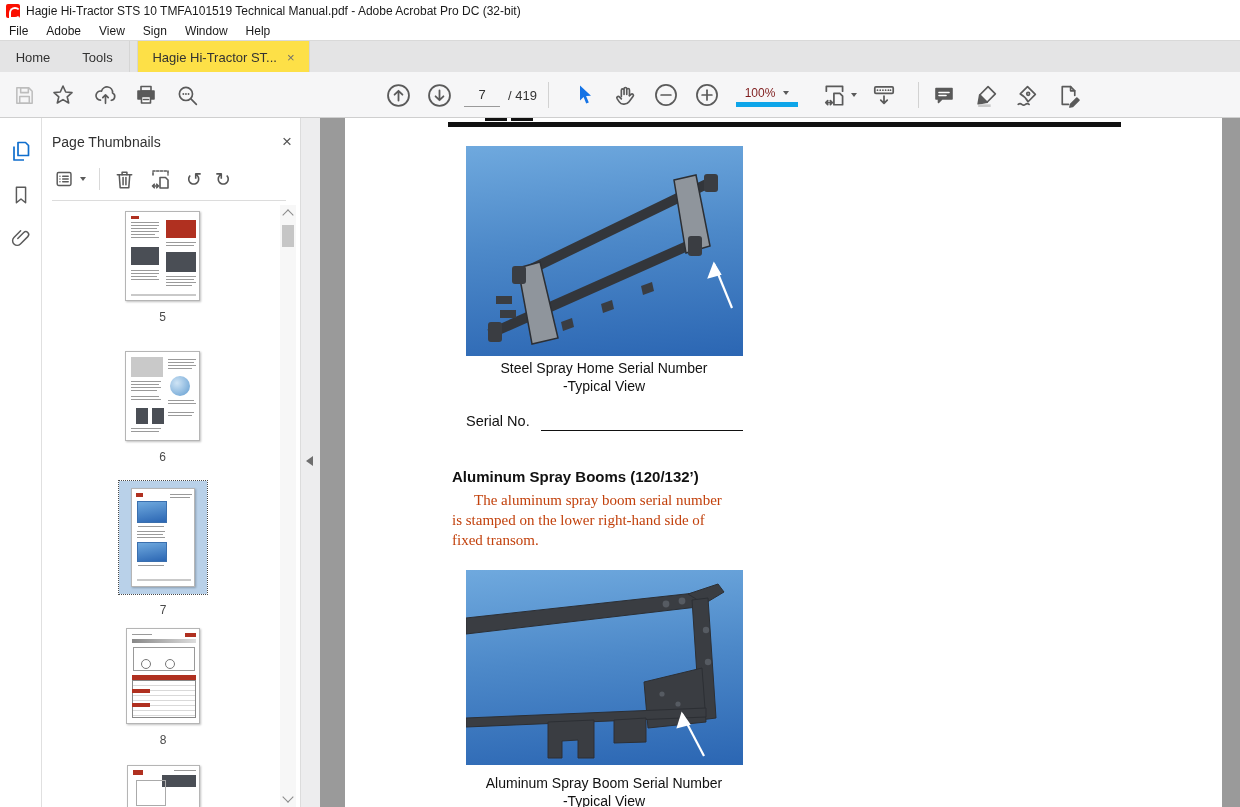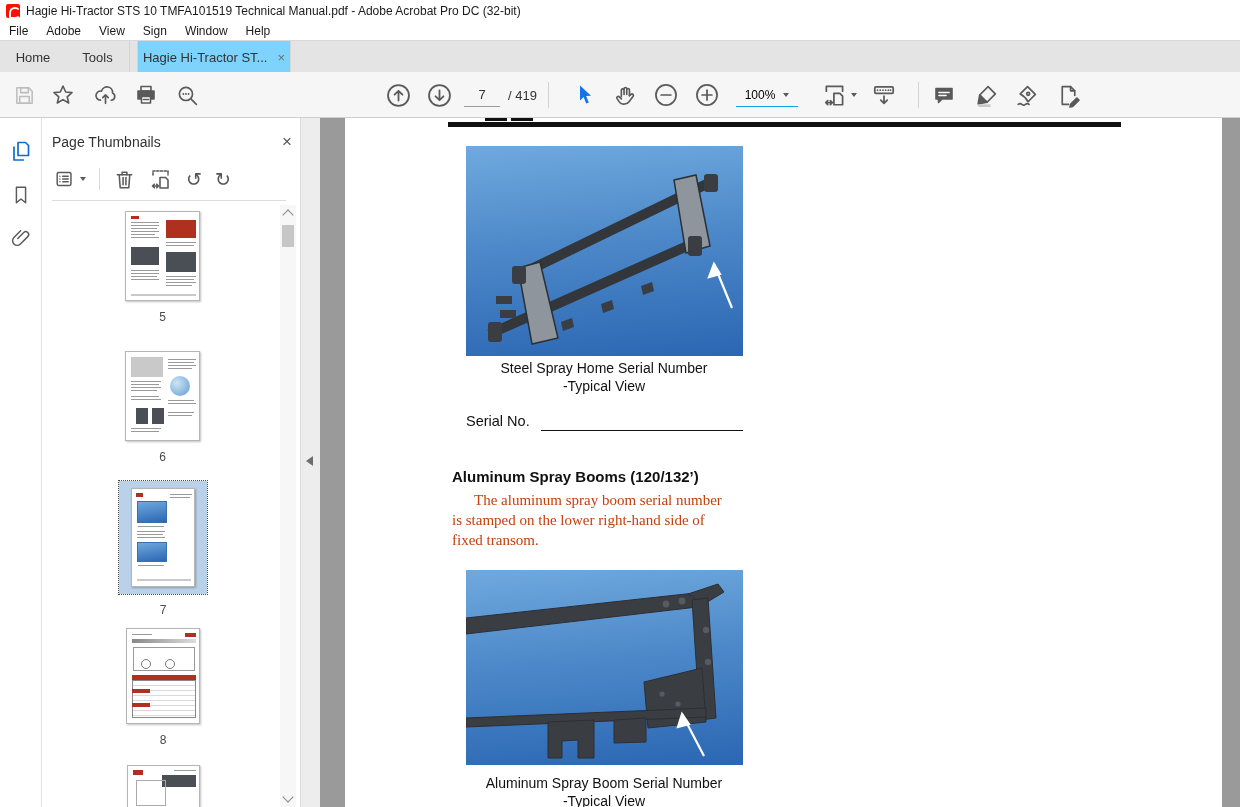--- a/index.html
+++ b/index.html
@@ -17,39 +17,39 @@
   
   #menubar { position:relative; height:18px; background:#ffffff; display:flex; align-items:center; }
   .menu-item { font-size:12px; color:#1a1a1a; padding:1px 9px; cursor:default; }
 
   
   #tabbar { position:relative; height:32px; background:#e4e4e5; border-top:1px solid #d9d9d9; }
   .shell-tab { position:absolute; top:0; height:32px; display:flex; align-items:center; justify-content:center;
                font-size:13px; color:#323232; }
   #tab-home  { left:0;   width:66px; }
   #tab-tools { left:66px; width:64px; border-right:1px solid #d5d5d5; }
-  #tab-doc   { left:137px; width:154px; background:#7dd3fc; border-left:1px solid #d5d5d5;
+  #tab-doc   { left:137px; width:173px; background:#fde047; border-left:1px solid #d5d5d5;
                border-right:1px solid #d5d5d5; }
   #tab-doc .tab-label { margin-right:10px; }
   .tab-close { font-size:13px; color:#6e6e6e; line-height:1; }
 
   
   #toolbar { position:relative; height:46px; background:#f6f6f7; border-bottom:1px solid #cfcfcf; }
   .tbtn { position:absolute; top:7px; width:32px; height:32px; display:flex; align-items:center;
           justify-content:center; border-radius:3px; }
   .tb-divider { position:absolute; top:10px; width:1px; height:26px; background:#d2d2d2; }
   .icon-stroke { stroke:#5a5a5a; fill:none; stroke-width:1.6; stroke-linecap:round; stroke-linejoin:round; }
   .icon-disabled { stroke:#bdbdbd; }
   #page-num-box { position:absolute; left:464px; top:11px; width:36px; height:24px; text-align:center;
           font-size:13px; color:#333; background:transparent; border:none;
           border-bottom:1px solid #9a9a9a; outline:none; font-family:"Liberation Sans",sans-serif; }
   #page-total { position:absolute; left:508px; top:16px; font-size:13px; color:#333; }
   #zoom-ctrl { position:absolute; left:736px; top:11px; width:62px; height:24px;
-          border-bottom:1px solid #0ea5e9; display:flex; align-items:center; justify-content:center;
-          gap:8px; font-size:12px; color:#000000; }
+          border-bottom:5px solid #0ea5e9; display:flex; align-items:center; justify-content:center;
+          gap:8px; font-size:12px; color:#7f1d1d; }
   .caret { width:0; height:0; border-left:4px solid transparent; border-right:4px solid transparent;
            border-top:5px solid #5a5a5a; display:inline-block; }
   .caret.sm { border-left-width:3.5px; border-right-width:3.5px; border-top-width:4.5px; }
 
   
   #main { position:relative; height:689px; display:flex; }
 
   
   #rail { width:42px; background:#ffffff; border-right:1px solid #e0e0e0; position:relative; }
   .rail-btn { position:absolute; left:8px; width:26px; height:26px; display:flex; align-items:center;

